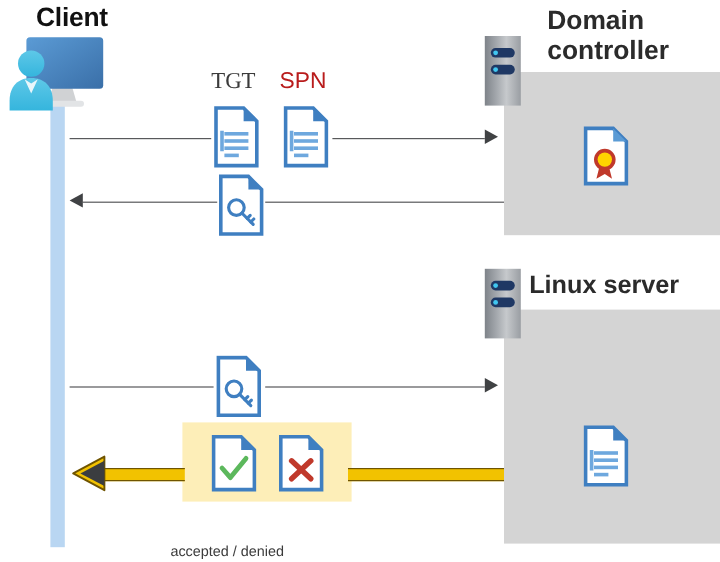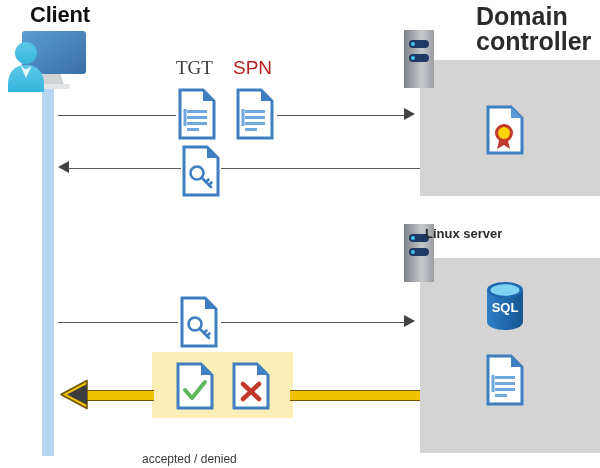--- a/index.html
+++ b/index.html
@@ -9,22 +9,22 @@
     -webkit-font-smoothing:antialiased;
   }
   .stage{position:absolute;inset:0;width:600px;height:468px;}
 
   
   .lbl{position:absolute;white-space:nowrap;}
   .title-bold{font-weight:bold;color:#2b2b2b;}
   .title-black{font-weight:bold;color:#111111;}
 
   #client-title{left:30px;top:2px;font-size:22px;letter-spacing:-0.2px;}
-  #dc-title{left:476px;top:4px;font-size:25px;line-height:25px;}
-  #linux-title{left:425px;top:226px;font-size:13px;}
+  #dc-title{left:456px;top:4px;font-size:22px;line-height:25px;}
+  #linux-title{left:441px;top:226px;font-size:21px;}
   #tgt-label{left:176px;top:57px;font-size:19px;color:#3b3b3b;font-family:Liberation Serif, serif;}
   #spn-label{left:233px;top:57px;font-size:19px;color:#b91c1c;}
   #keytab-label{left:440px;top:420px;font-size:19px;color:#3b3b3b;}
   #accepted-denied{left:142px;top:452px;font-size:12px;color:#3b3b3b;}
 
   
   .panel{position:absolute;background:#d4d4d4;}
   #dc-panel{left:420px;top:60px;width:180px;height:136px;}
   #linux-panel{left:420px;top:258px;width:180px;height:195px;}
 
@@ -227,35 +227,20 @@
   <div class="doc" id="doc-cert">
     <svg width="38" height="50" viewBox="0 0 38 50" xmlns="http://www.w3.org/2000/svg">
       <path d="M2 2 L25 2 L36 13 L36 48 L2 48 Z" fill="#ffffff" stroke="#3f7fc1" stroke-width="3"></path>
       <path d="M25 2 L36 13 L25 13 Z" fill="#5b9bd5"></path>
       <path d="M14 32 L11 44 L18 40 L24 44 L21 32 Z" fill="#c0392b"></path>
       <circle cx="18" cy="28" r="9" fill="#c0392b"></circle>
       <circle cx="18" cy="28" r="6" fill="#ffd400"></circle>
     </svg>
   </div>
 
-  <div class="doc" id="icon-sql">
-    <svg width="42" height="50" viewBox="0 0 42 50" xmlns="http://www.w3.org/2000/svg">
-      <defs>
-        <linearGradient id="cyl" x1="0" y1="0" x2="1" y2="0">
-          <stop offset="0%" stop-color="#2f7fc6"></stop>
-            <stop offset="55%" stop-color="#1f68ad"></stop>
-            <stop offset="100%" stop-color="#17558f"></stop>
-        </linearGradient>
-      </defs>
-      <path d="M3 9 L3 41 A18 8 0 0 0 39 41 L39 9 Z" fill="url(#cyl)"></path>
-      <ellipse cx="21" cy="9" rx="18" ry="8" fill="#1f68ad"></ellipse>
-      <ellipse cx="21" cy="9" rx="14.5" ry="5.8" fill="#7fd3f2"></ellipse>
-      <text x="21" y="31" font-family="Liberation Sans, sans-serif" font-size="13" font-weight="bold" fill="#ffffff" text-anchor="middle">SQL</text>
-    </svg>
-  </div>
 
   <div class="doc" id="doc-keytab">
     <svg width="38" height="52" viewBox="0 0 38 52" xmlns="http://www.w3.org/2000/svg">
       <path d="M2 2 L25 2 L36 13 L36 50 L2 50 Z" fill="#ffffff" stroke="#3f7fc1" stroke-width="3"></path>
       <path d="M25 2 L36 13 L25 13 Z" fill="#3f7fc1"></path>
       <rect x="9" y="22" width="20" height="3" fill="#6ea8de"></rect>
       <rect x="9" y="28" width="20" height="3" fill="#6ea8de"></rect>
       <rect x="9" y="34" width="20" height="3" fill="#6ea8de"></rect>
       <rect x="9" y="40" width="12" height="3" fill="#6ea8de"></rect>
       <path d="M7 21 L7 38" stroke="#6ea8de" stroke-width="3"></path>

